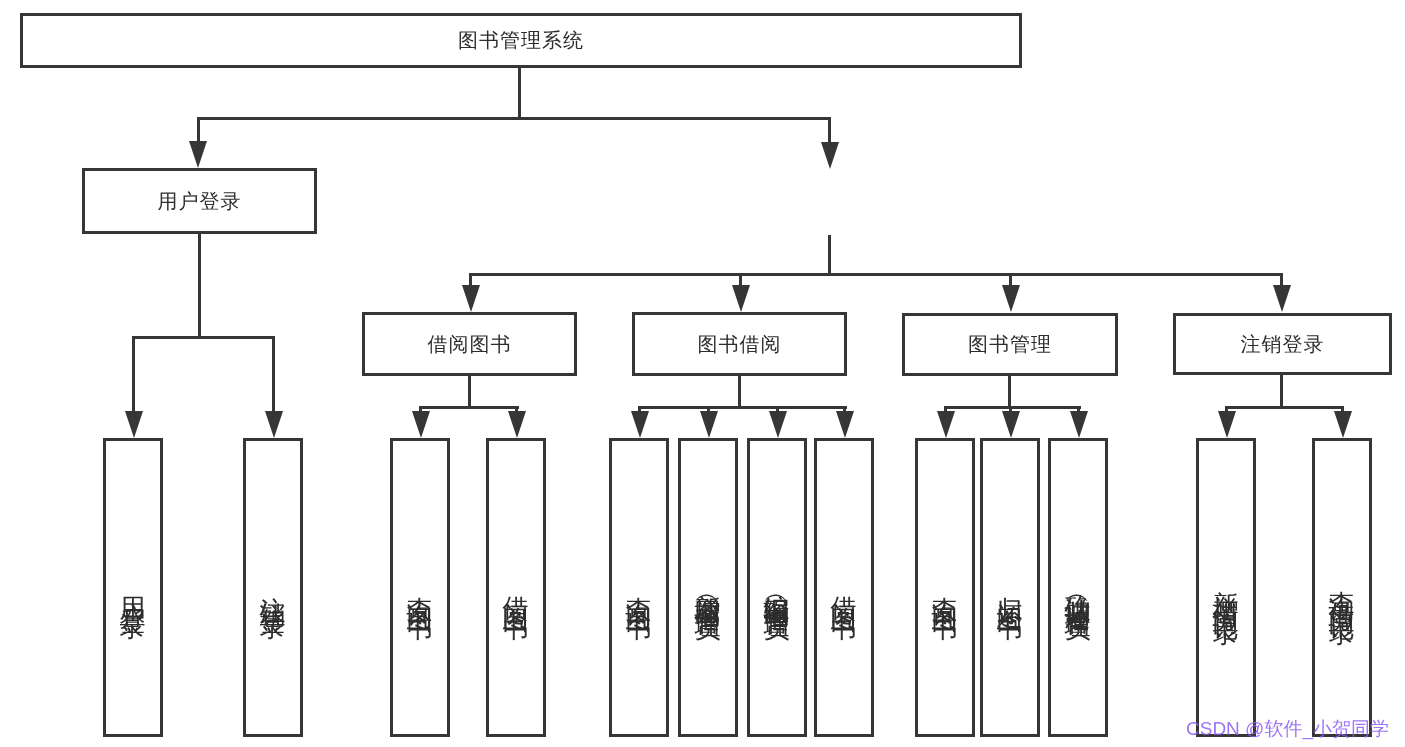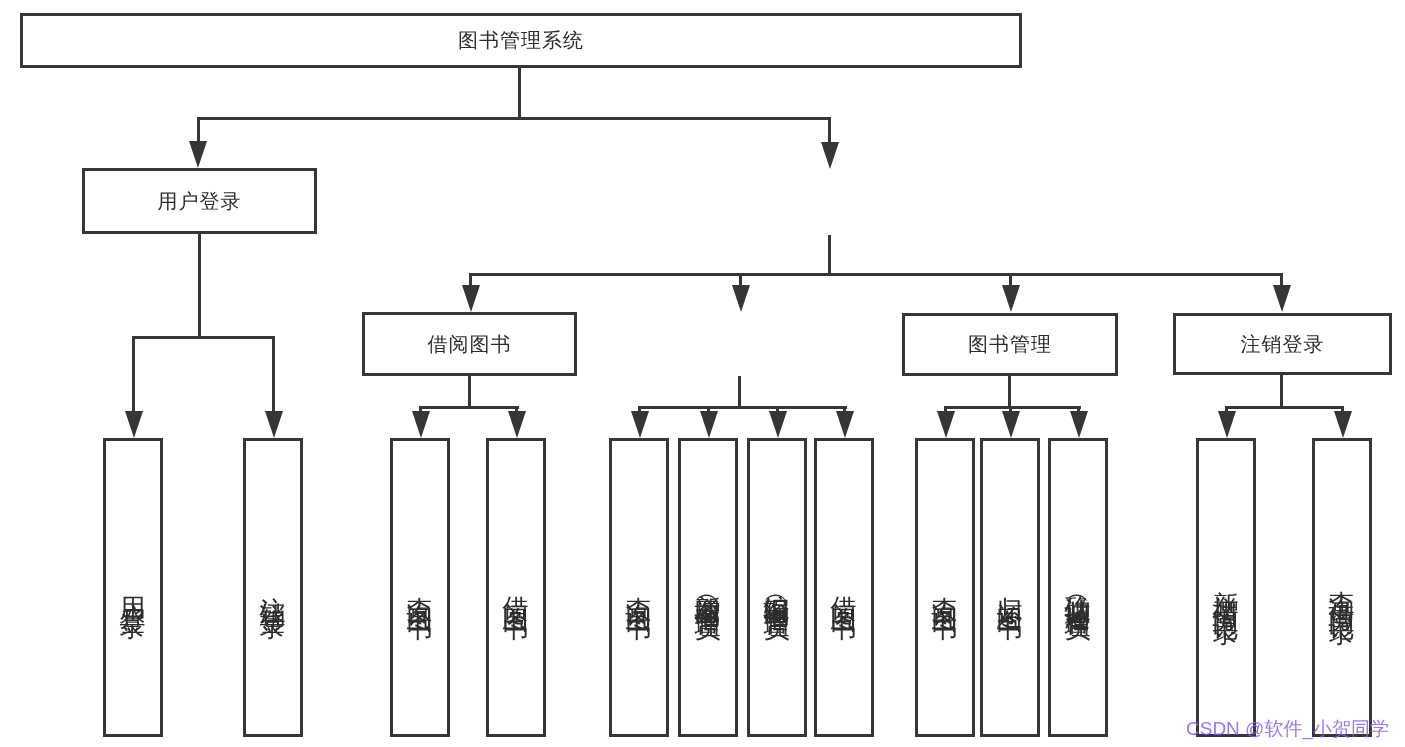--- a/index.html
+++ b/index.html
@@ -84,20 +84,23 @@
   <div class="line" style="left:739px; top:273px; width:3px; height:13px;"></div>
   <div class="arrow" style="left:732px; top:285px;"></div>
   <div class="line" style="left:1009px; top:273px; width:3px; height:13px;"></div>
   <div class="arrow" style="left:1002px; top:285px;"></div>
   <div class="line" style="left:1280px; top:273px; width:3px; height:13px;"></div>
   <div class="arrow" style="left:1273px; top:285px;"></div>
 
   <div class="box hl" style="left:362px; top:312px; width:215px; height:64px;">
     <span>借阅图书</span>
   </div>
+  <div class="box hl" style="left:632px; top:312px; width:215px; height:64px;">
+    <span>图书借阅</span>
+  </div>
   <div class="box hl" style="left:902px; top:313px; width:216px; height:63px;">
     <span>图书管理</span>
   </div>
   <div class="box hl" style="left:1173px; top:313px; width:219px; height:62px;">
     <span>注销登录</span>
   </div>
 
   <div class="line" style="left:468px; top:376px; width:3px; height:32px;"></div>
   <div class="line" style="left:419px; top:406px; width:100px; height:3px;"></div>
   <div class="line" style="left:419px; top:406px; width:3px; height:7px;"></div>

